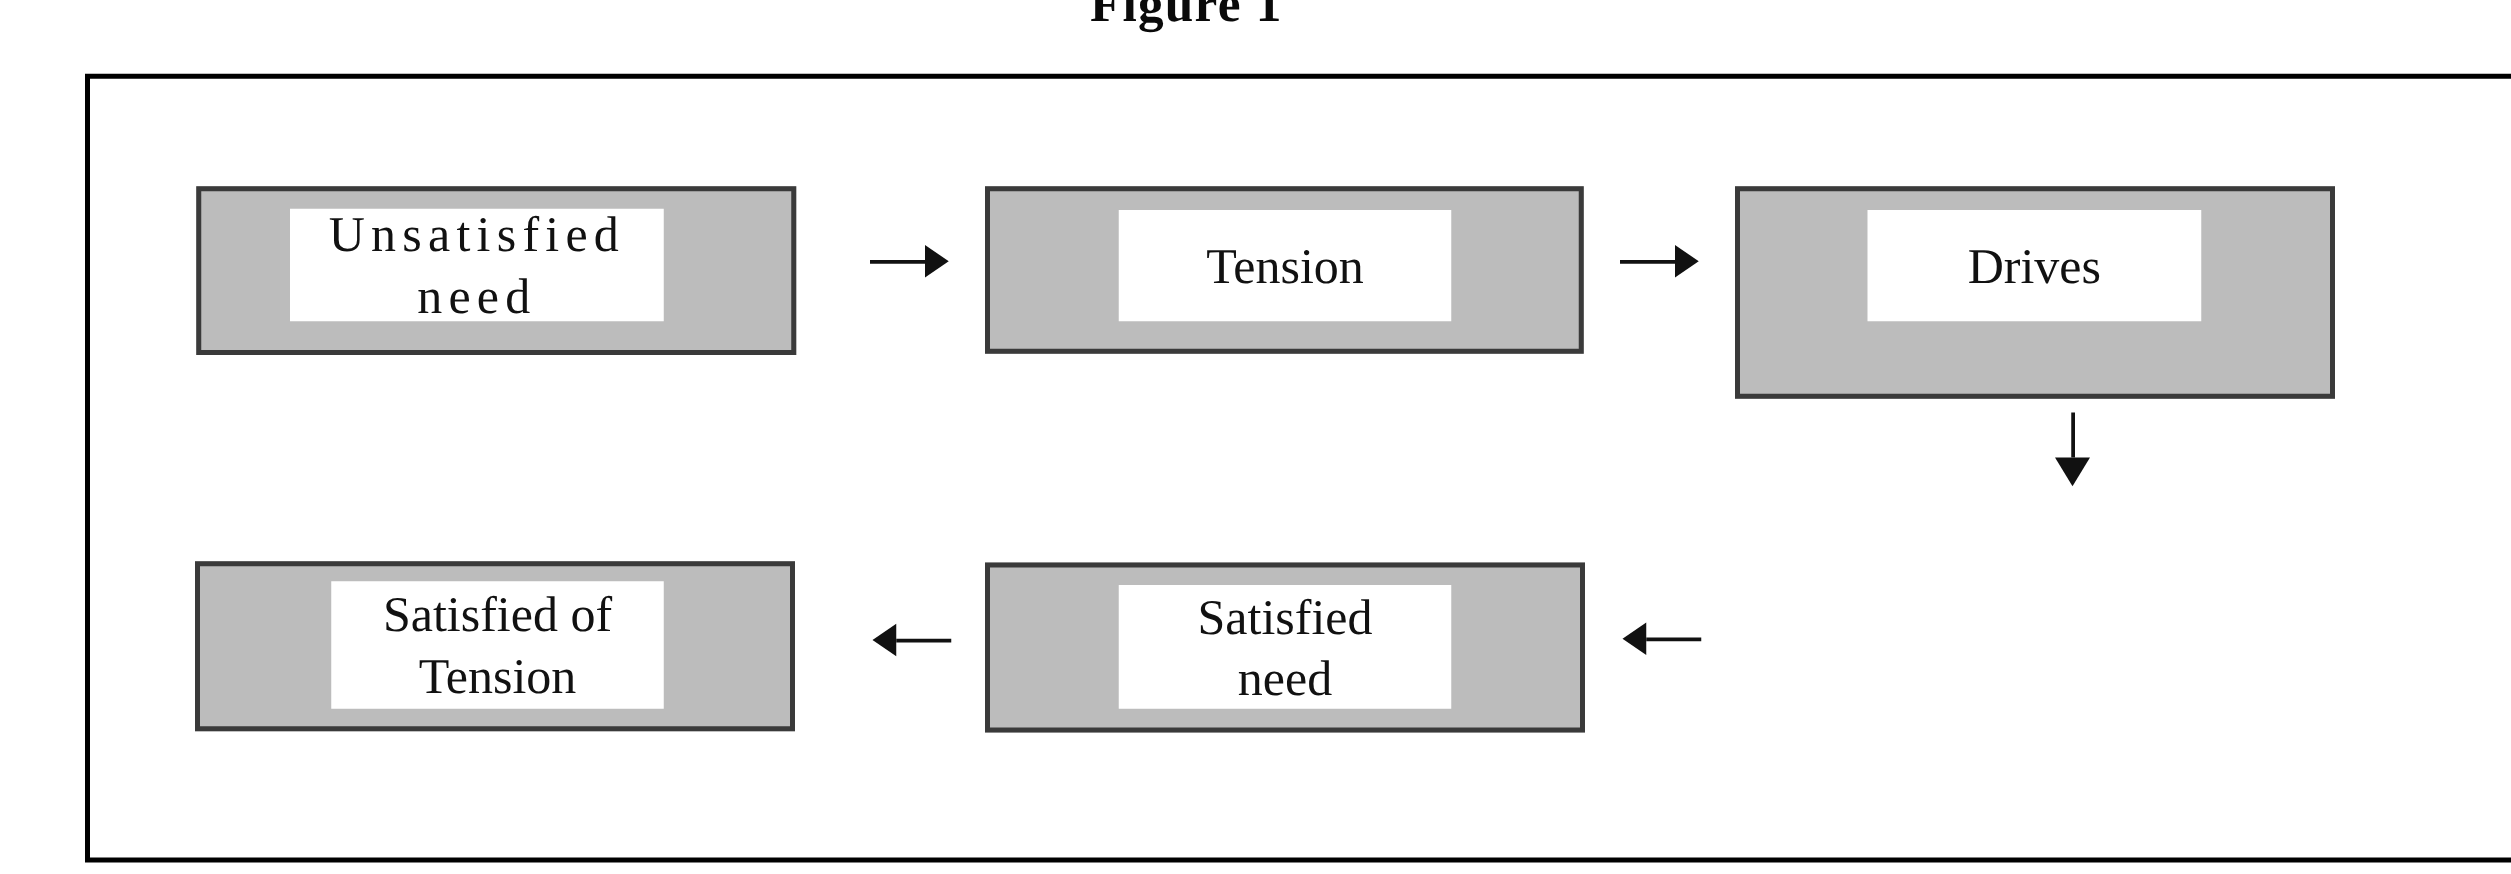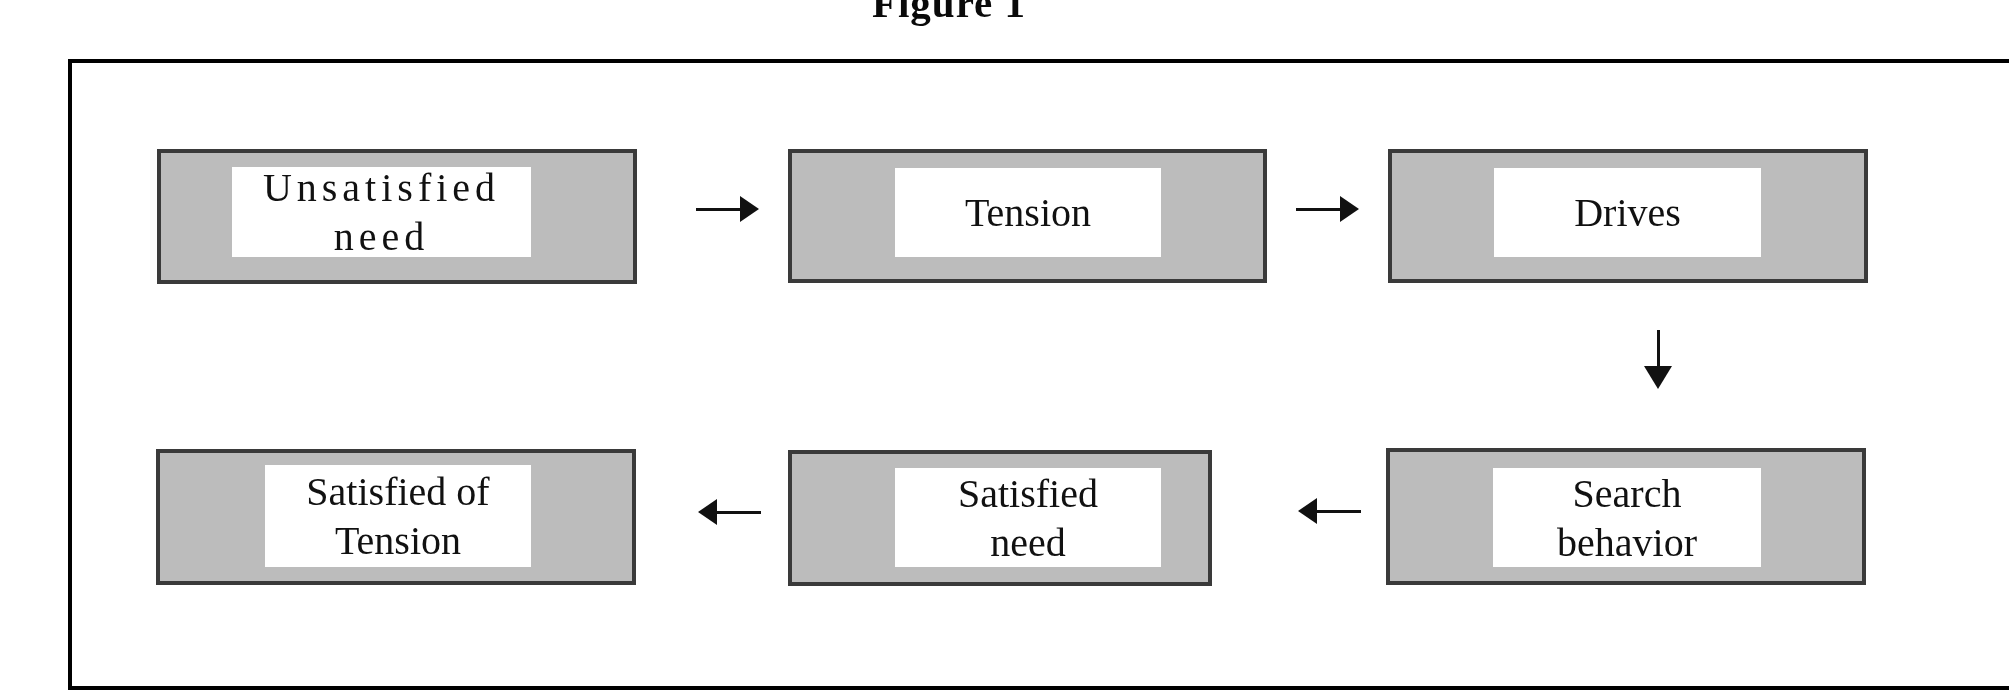--- a/index.html
+++ b/index.html
@@ -56,27 +56,27 @@
     font-size: 40px;
     line-height: 49px;
   }
 
   #box-unsatisfied { left: 109px; top: 149px; width: 480px; height: 135px; }
   #box-unsatisfied .label-plate { left: 71px; top: 14px; width: 299px; height: 90px; letter-spacing: 5px; }
 
   #box-tension { left: 740px; top: 149px; width: 479px; height: 134px; }
   #box-tension .label-plate { left: 103px; top: 15px; width: 266px; height: 89px; }
 
-  #box-drives { left: 1340px; top: 149px; width: 480px; height: 134px; }
+  #box-drives { left: 1340px; top: 149px; width: 480px; height: 170px; }
   #box-drives .label-plate { left: 102px; top: 15px; width: 267px; height: 89px; }
 
   #box-search { left: 1338px; top: 448px; width: 480px; height: 137px; }
   #box-search .label-plate { left: 103px; top: 16px; width: 268px; height: 99px; }
 
-  #box-satisfied { left: 740px; top: 450px; width: 424px; height: 136px; }
+  #box-satisfied { left: 740px; top: 450px; width: 480px; height: 136px; }
   #box-satisfied .label-plate { left: 103px; top: 14px; width: 266px; height: 99px; }
 
   #box-reduction { left: 108px; top: 449px; width: 480px; height: 136px; }
   #box-reduction .label-plate { left: 105px; top: 12px; width: 266px; height: 102px; }
 
   
   .arrow-h {
     position: absolute;
     display: flex;
     align-items: center;
@@ -146,24 +146,20 @@
 
   <div class="flow-box" id="box-drives">
     <div class="label-plate">Drives</div>
   </div>
 
   <div class="arrow-v" id="arrow-3">
     <div class="arrow-shaft-v"></div>
     <div class="arrow-head-down"></div>
   </div>
 
-  <div class="flow-box" id="box-search">
-    <div class="label-plate">Search
-behavior</div>
-  </div>
 
   <div class="arrow-h" id="arrow-4">
     <div class="arrow-head-left"></div>
     <div class="arrow-shaft-h"></div>
   </div>
 
   <div class="flow-box" id="box-satisfied">
     <div class="label-plate">Satisfied
 need</div>
   </div>

